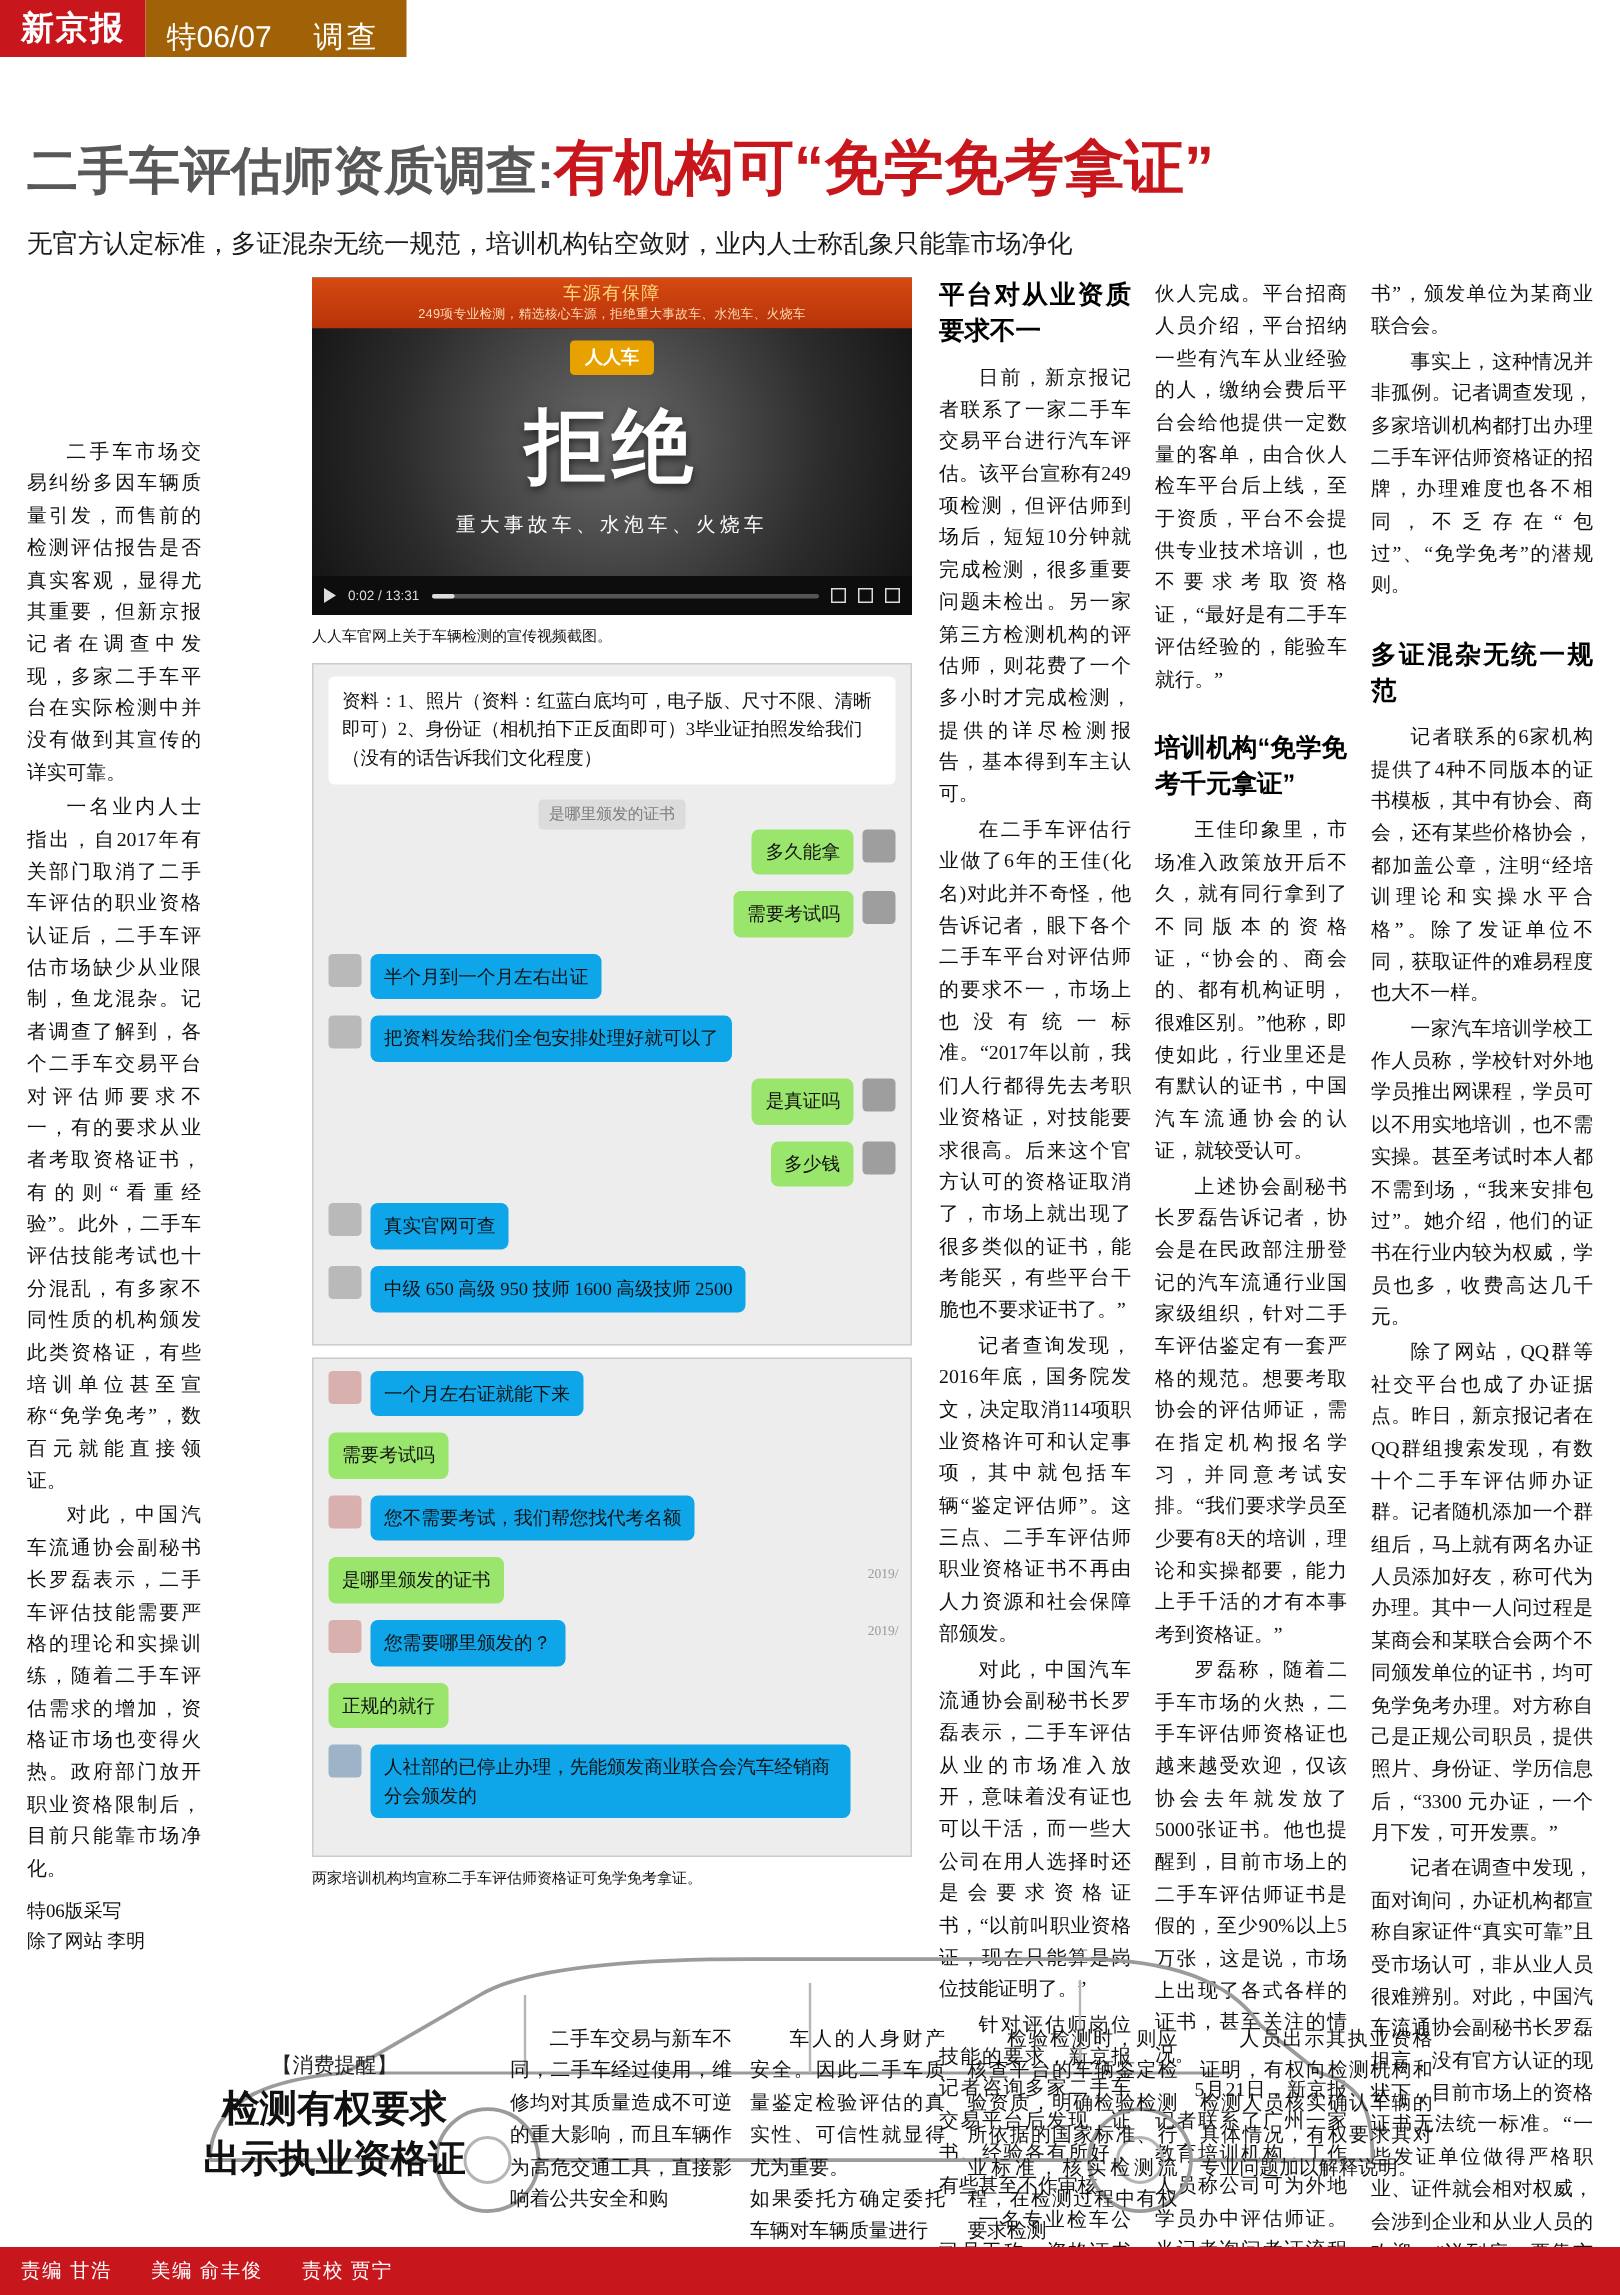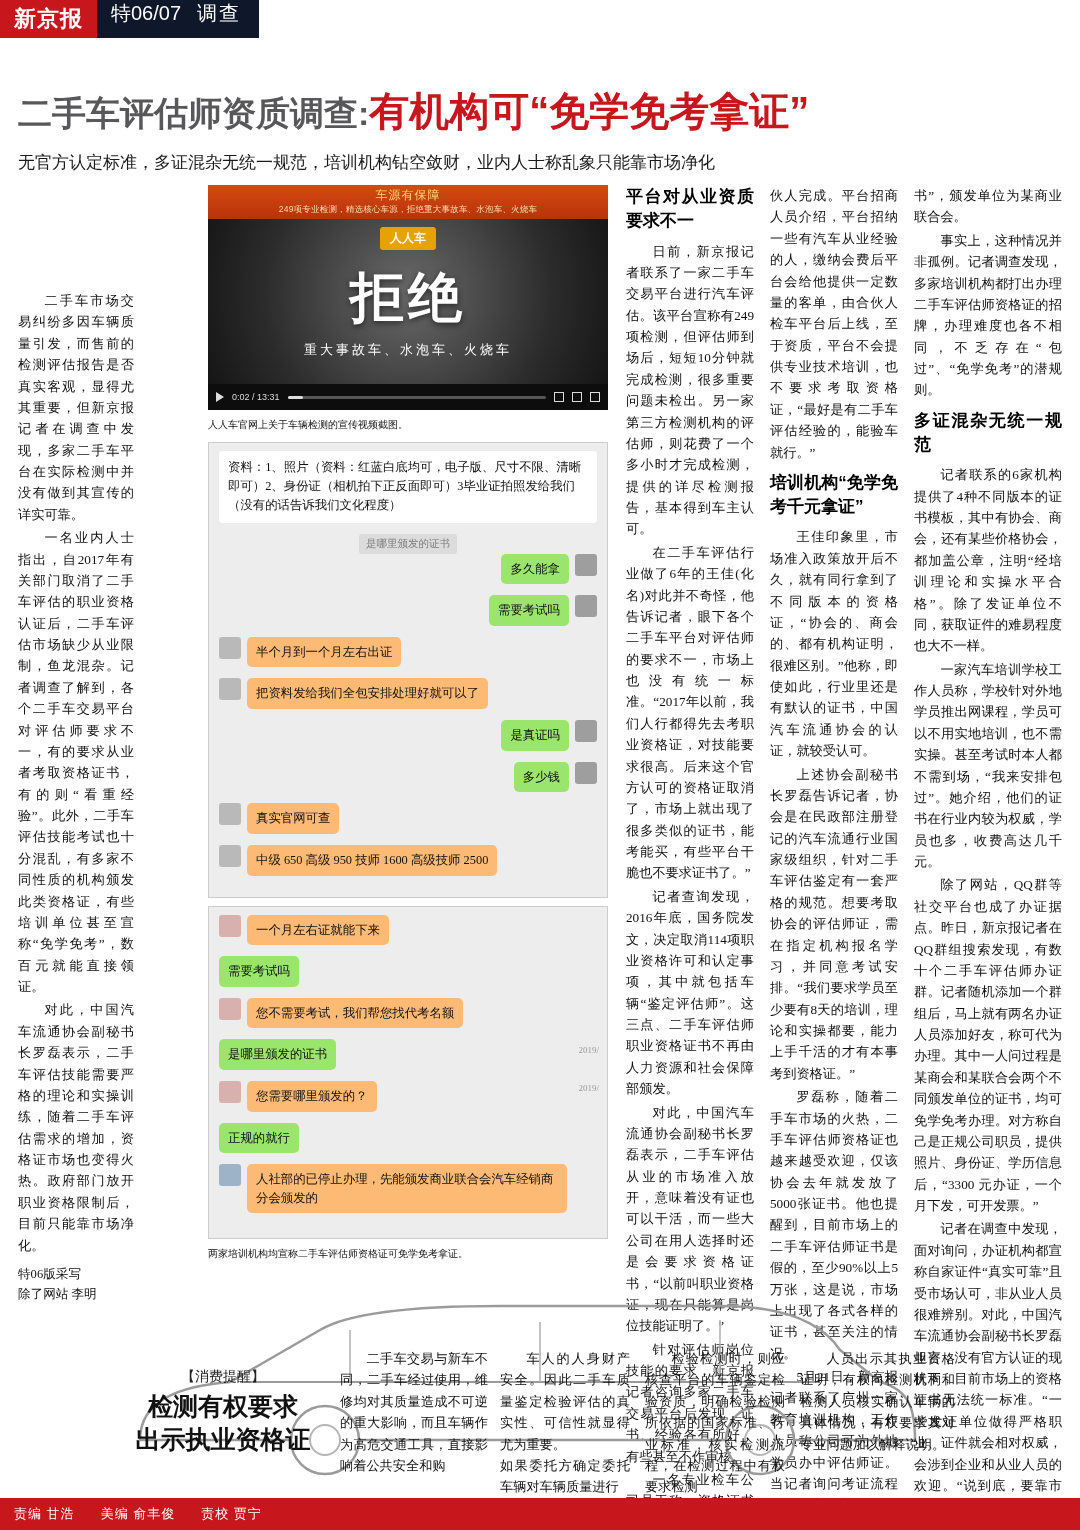--- a/index.html
+++ b/index.html
@@ -23,31 +23,31 @@
   }
   .mast-logo {
     background: #c8161d; color: #fff;
     font-family: "Liberation Sans", sans-serif;
     font-weight: bold; font-size: 22px;
     letter-spacing: 1px;
     padding: 0 14px;
     display: flex; align-items: center;
   }
   .mast-bar {
-    background: #0f172a; color: #fff;
+    background: #a16207; color: #fff;
     font-family: "Liberation Sans", sans-serif;
     font-size: 20px;
-    display: flex; align-items: flex-start;
+    display: flex; align-items: flex-end;
     padding: 0 18px 0 0;
     flex: 0 0 auto;
   }
   .mast-sep {
     width: 2px; background: #fff; margin: 7px 12px 7px 0;
   }
-  .mast-cat { margin-left: 16px; letter-spacing: 2px; }
+  .mast-cat { margin-left: 28px; letter-spacing: 2px; }
 
   
   .headline-wrap {
     position: absolute; left: 18px; top: 84px; width: 1044px;
   }
   .headline {
     font-family: "Liberation Sans", sans-serif;
     font-weight: bold;
     font-size: 34px;
     letter-spacing: 0px;
@@ -88,21 +88,21 @@
 
   .sec-title {
     font-family: "Liberation Sans", sans-serif;
     font-weight: bold;
     font-size: 17px;
     line-height: 1.4;
     color: #000000;
     margin: 0 0 8px 0;
     text-indent: 0;
   }
-  .sec-title.mt { margin-top: 8px; }
+  .sec-title.mt { margin-top: 24px; }
 
   
   .media {
     position: absolute;
     left: 190px; top: 0; width: 400px;
   }
   .video {
     position: relative;
     width: 400px; height: 225px;
     background: #1a1a1a;
@@ -177,21 +177,21 @@
     position: relative;
     display: inline-block;
     text-align: left;
   }
   .row { display: flex; align-items: flex-start; margin-bottom: 2px; }
   .row.right { justify-content: flex-end; font-family: Liberation Serif, serif; }
   .av { width: 22px; height: 22px; border-radius: 3px; background: #b9b9b9; flex: 0 0 22px; }
   .av.pink { background: #d8b0ae; }
   .av.blue { background: #9db4c8; }
   .av.gray2 { background: #9e9e9e; }
-  .b-left { background: #fdba74; margin-left: 6px; }
+  .b-left { background: #0ea5e9; margin-left: 6px; }
   .b-right { background: #9ae56b; margin-right: 6px; }
   .center { text-align: center; }
   .stamp { font-size: 9px; color: #9a9a9a; position: absolute; right: 8px; }
   .topnote {
     background: #fff; font-size: 12.4px; line-height: 1.55;
     padding: 7px 9px; border-radius: 4px; margin-bottom: 10px;
   }
   .sysline { font-size: 10.5px; color: #7c7c7c; background:#dcdcdc; padding:3px 7px; border-radius:3px; display:inline-block; }
 
   

